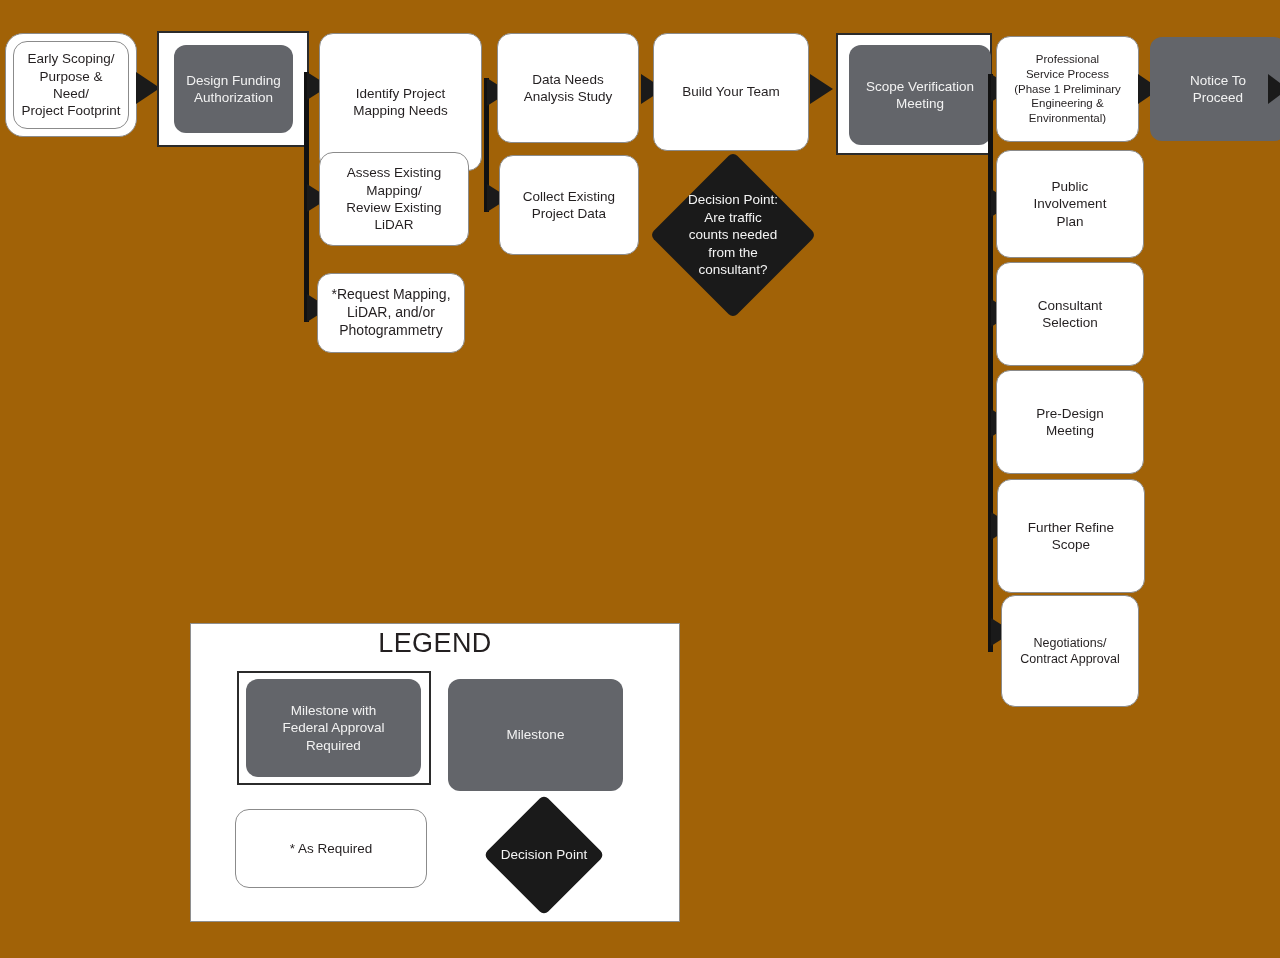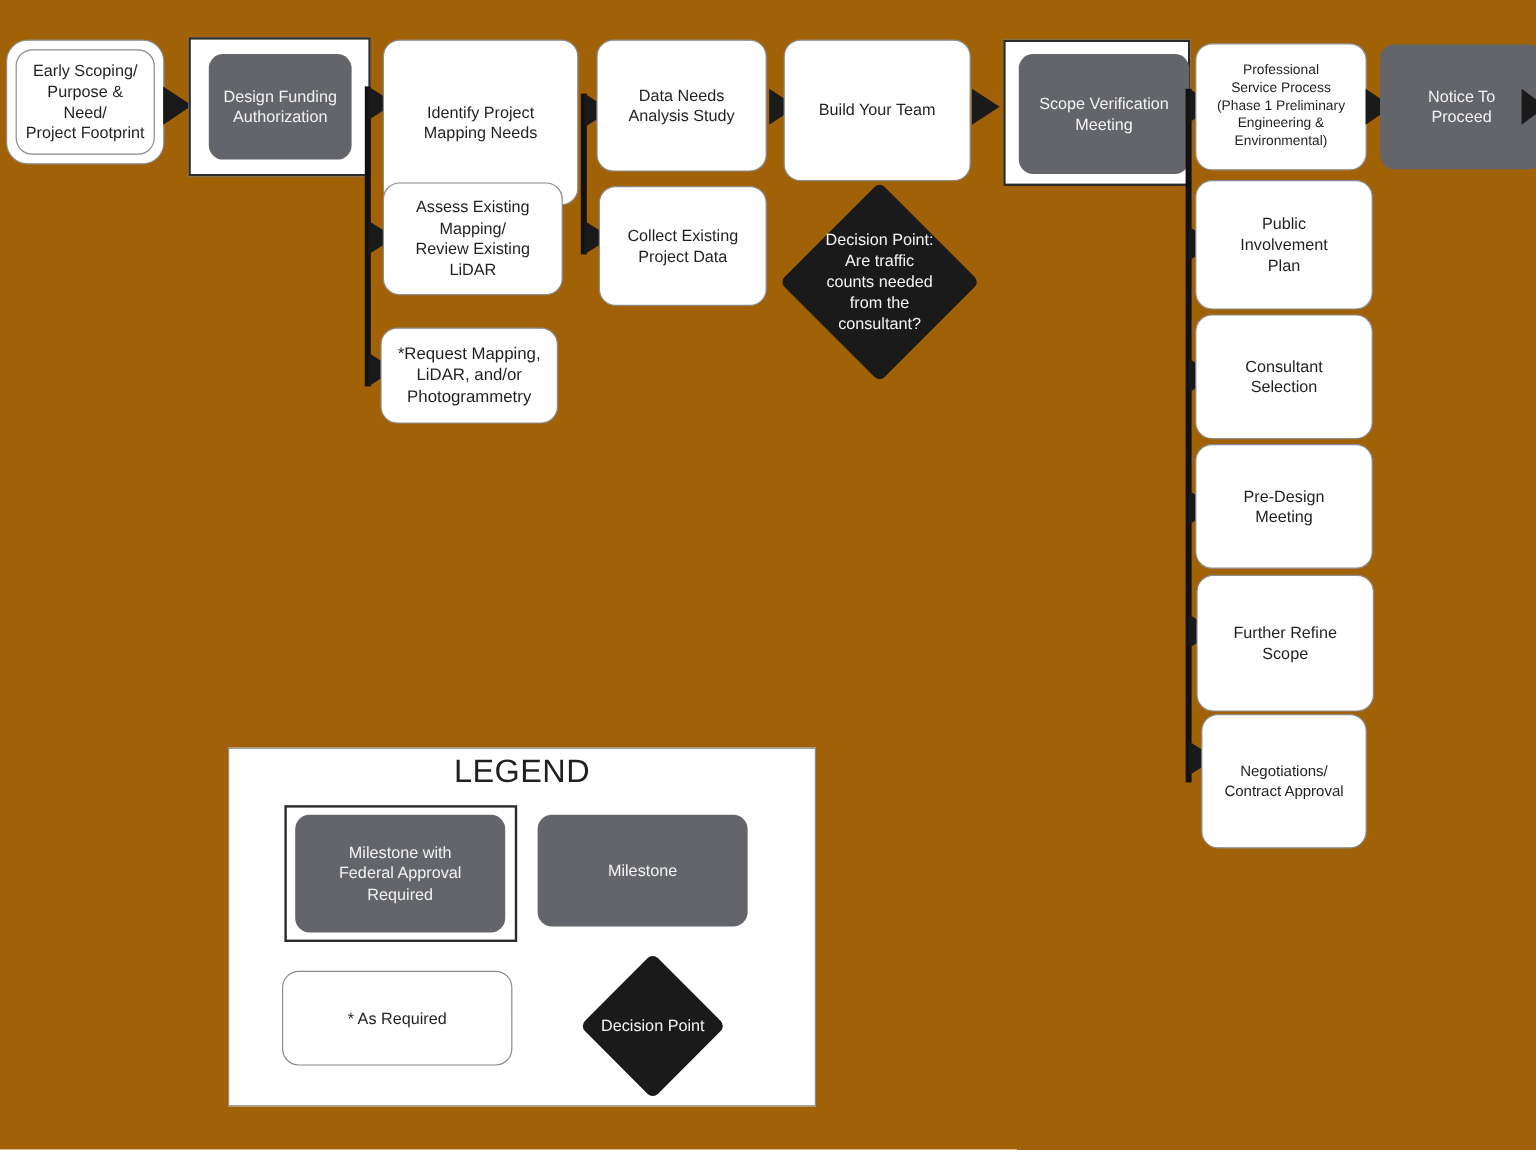--- a/index.html
+++ b/index.html
@@ -255,21 +255,21 @@
 
   <div id="legend-title" style="left:190px; top:628px; width:490px;">LEGEND</div>
 
   <div class="fed-frame" style="left:237px; top:671px; width:194px; height:114px;"></div>
   <div class="node milestone" style="left:246px; top:679px; width:175px; height:98px;">
     <span class="txt">Milestone with
 Federal Approval
 Required</span>
   </div>
 
-  <div class="node milestone" style="left:448px; top:679px; width:175px; height:93px;">
+  <div class="node milestone" style="left:448px; top:679px; width:175px; height:112px;">
     <span class="txt">Milestone</span>
   </div>
 
   <div class="node proc" style="left:235px; top:809px; width:192px; height:79px;">
     <span class="txt">* As Required</span>
   </div>
 
   <div class="diamond" style="left:501px; top:812px; width:86px; height:86px;"></div>
   <div class="diamond-label" style="left:486px; top:839px; width:116px; height:32px;">
     <span>Decision Point</span>

